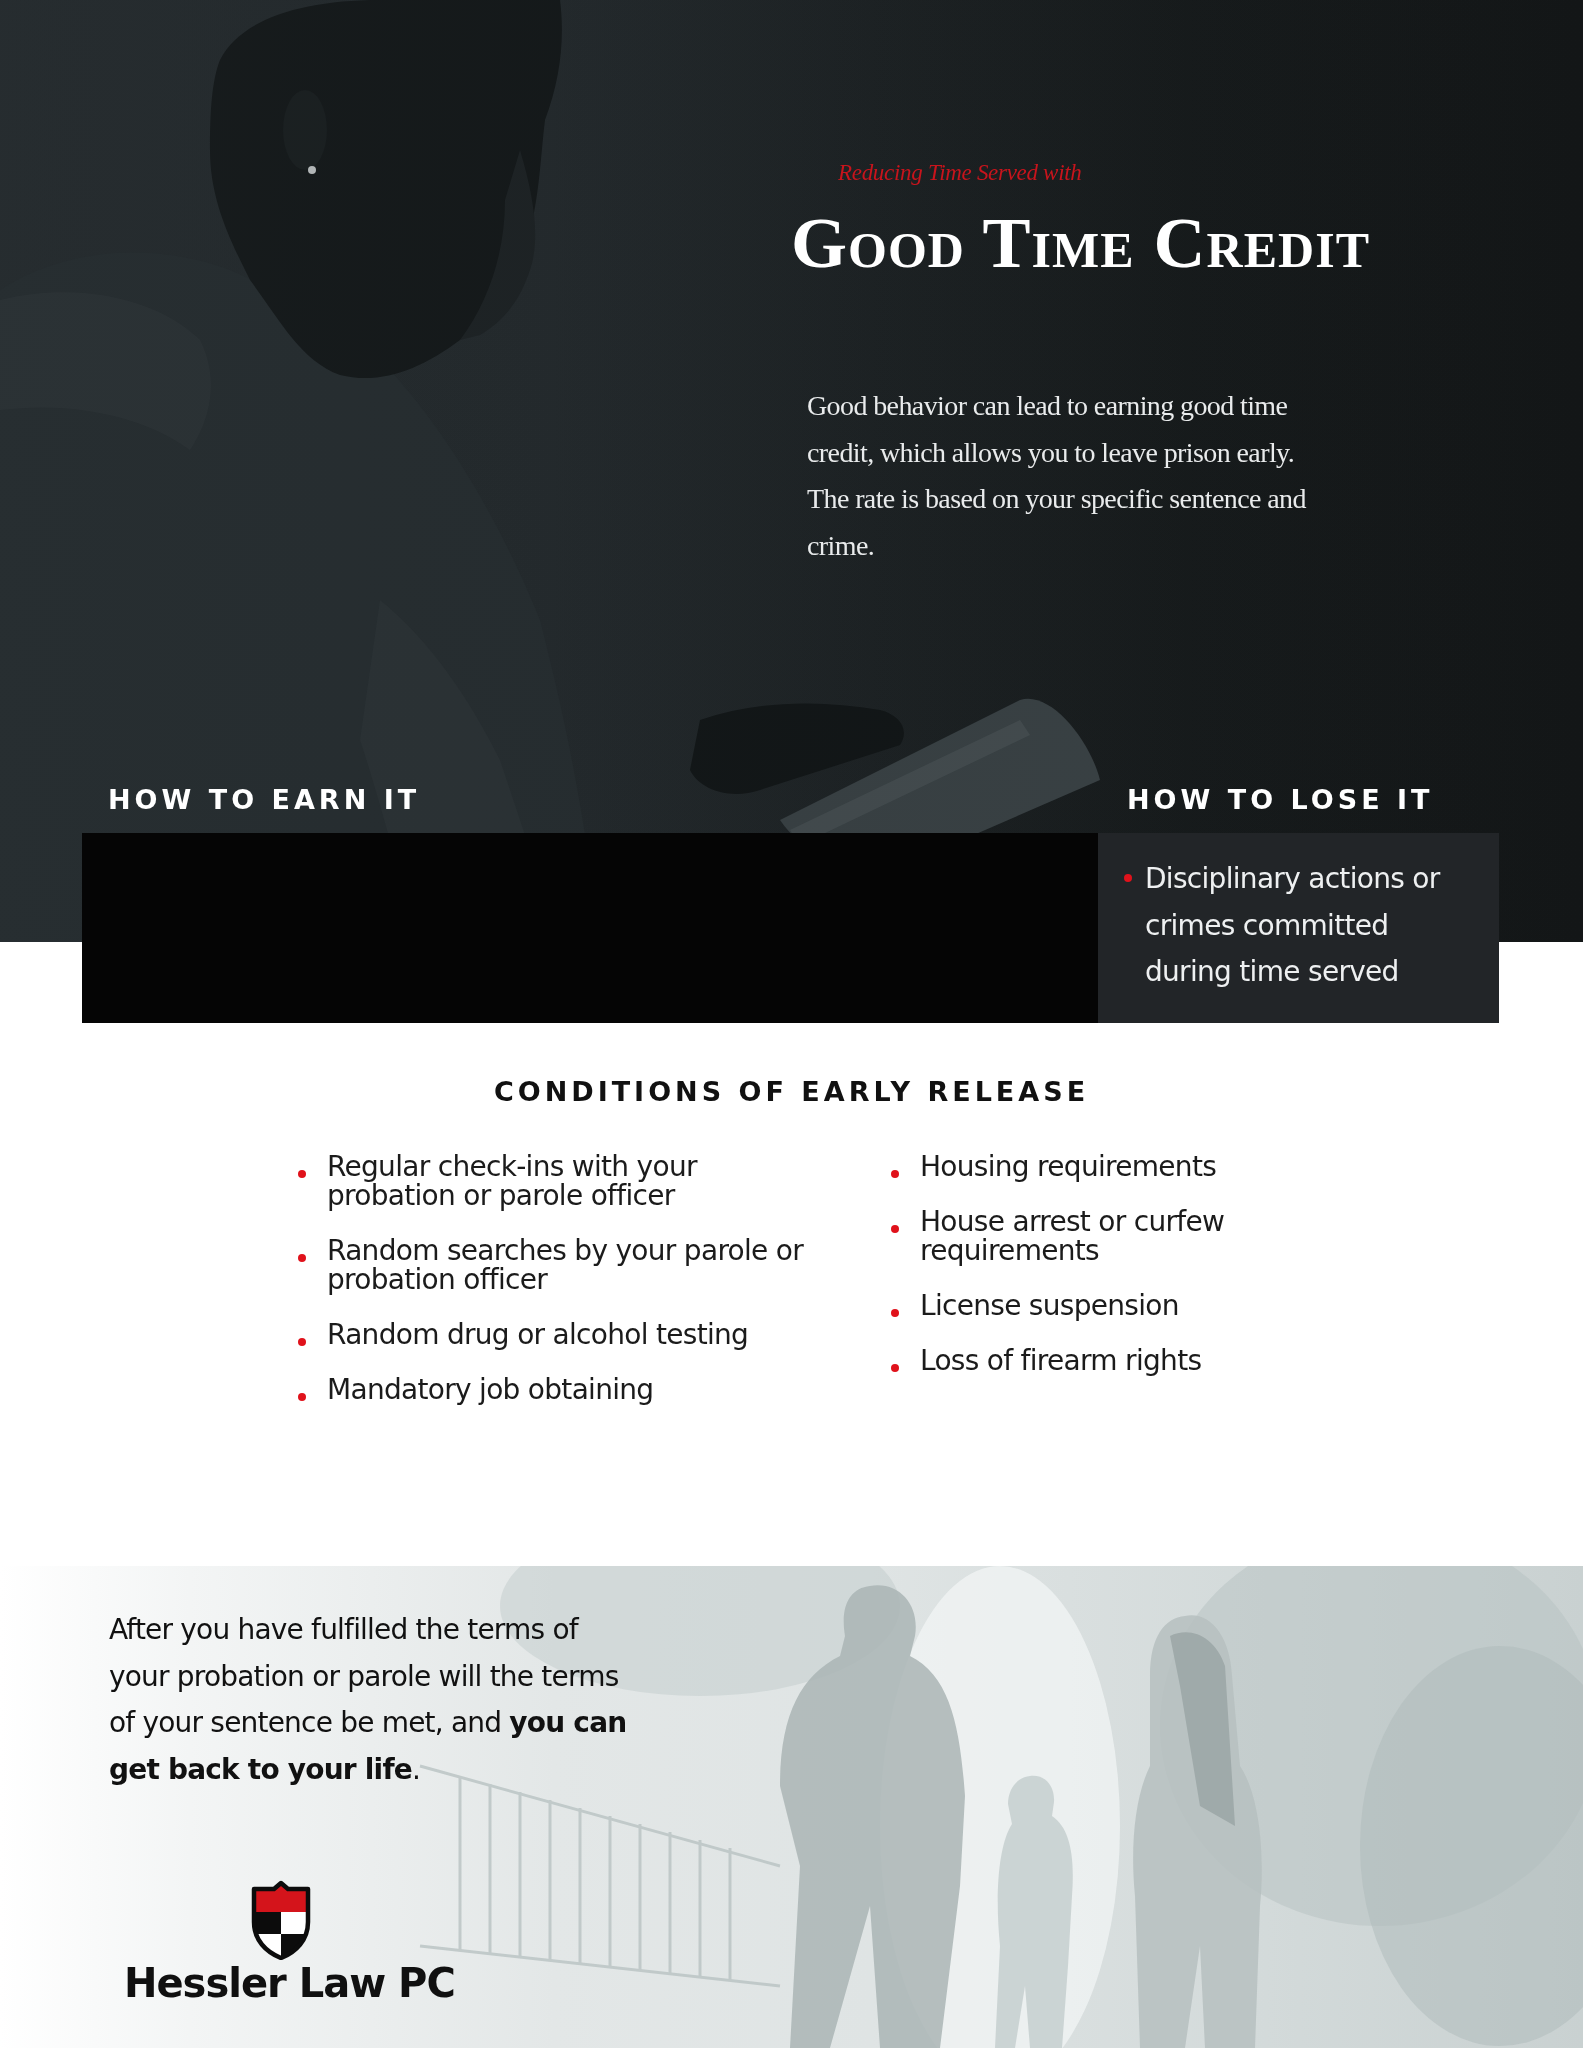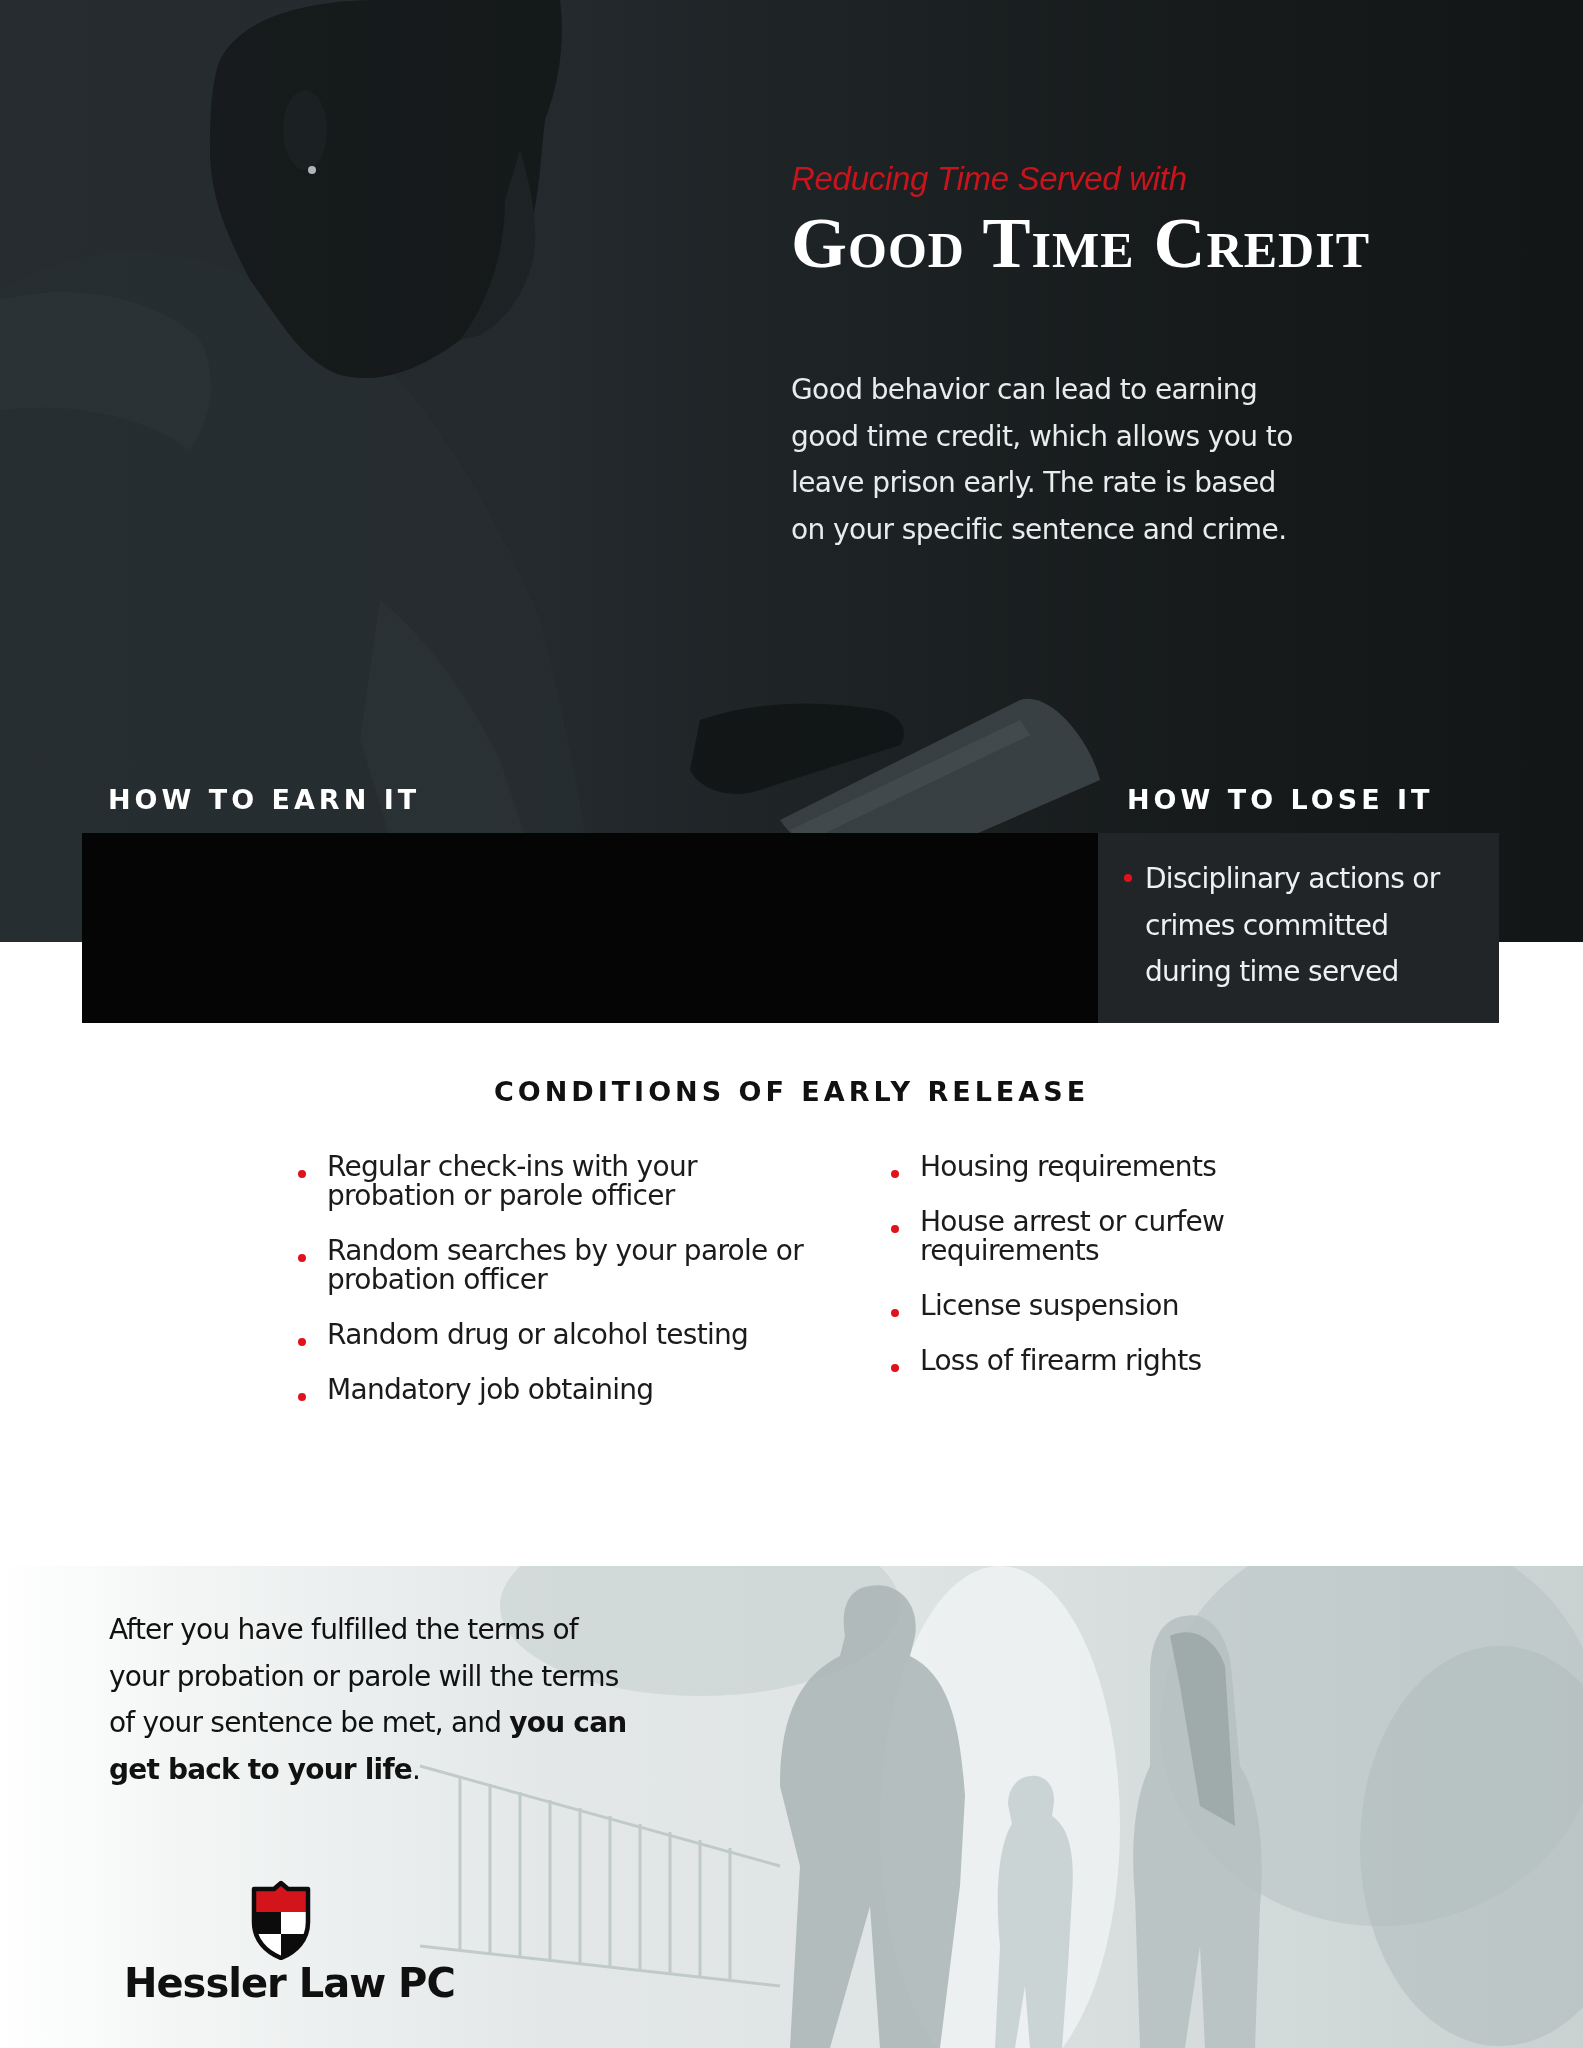--- a/index.html
+++ b/index.html
@@ -9,23 +9,23 @@
     font-family: "Liberation Sans", "DejaVu Sans", sans-serif;
   }
   
   .hero {
     position: absolute; left: 0; top: 0; width: 1583px; height: 942px;
     background: linear-gradient(90deg, #252b2e 0%, #23292c 35%, #1c2123 55%, #161a1b 75%, #131617 100%);
     overflow: hidden;
   }
   .hero-photo { position: absolute; left: 0; top: 0; width: 1583px; height: 942px; }
   .hero-subtitle {
-    position: absolute; left: 791px; top: 160px;
-    color: #c8141c; font-style: italic; font-size: 33px; letter-spacing: -0.3px;
-    font-family: Liberation Sans, sans-serif; font-weight: 300;
+    position: absolute; left: 838px; top: 160px;
+    color: #c8141c; font-style: italic; font-size: 23px; letter-spacing: -0.3px;
+    font-family: Liberation Serif, serif; font-weight: 300;
   }
   .hero-title {
     position: absolute; left: 791px; top: 205px;
     color: #ffffff; font-family: "Liberation Serif", "DejaVu Serif", serif;
     font-weight: bold; font-size: 72px; line-height: 76px; letter-spacing: 1px;
     font-variant: small-caps; white-space: nowrap;
   }
   .hero-intro {
     position: absolute; left: 791px; top: 367px; width: 520px;
     color: #e9ebec; font-size: 28px; line-height: 46.5px;
@@ -123,21 +123,21 @@
     <path d="M380 600 C430 640 470 700 500 760 C520 820 540 880 560 942 L420 942 C400 880 380 800 360 740 Z" fill="#2b3235"></path>
 
     <path d="M700 720 C760 700 820 700 880 710 C900 715 910 730 900 745 L760 790 C730 800 700 790 690 770 Z" fill="#101415"></path>
     <path d="M780 820 L1020 700 C1050 690 1090 740 1100 780 L870 880 C840 870 800 850 780 820 Z" fill="#3a4245"></path>
     <path d="M790 830 L1020 720 L1030 735 L800 845 Z" fill="#4a5356" opacity="0.7"></path>
     <rect x="0" y="0" width="1583" height="942" fill="url(#fadeR)" opacity="0.25"></rect>
   </svg>
 
   <div class="hero-subtitle">Reducing Time Served with</div>
   <h1 class="hero-title" style="margin:0;">Good Time Credit</h1>
-  <p class="hero-intro" style="margin:0;">Good behavior can lead to earning good time credit, which allows you to leave prison early. The rate is based on your specific sentence and crime.</p>
+  <p class="hero-intro" style="margin:16px;font-family:Liberation Serif, serif;">Good behavior can lead to earning good time credit, which allows you to leave prison early. The rate is based on your specific sentence and crime.</p>
 
   <div class="section-label earn-label">HOW TO EARN IT</div>
   <div class="section-label lose-label">HOW TO LOSE IT</div>
 </section>
 
 <div class="earn-box">
 </div>
 
 <div class="lose-box">
   <ul class="blist box-list lose-col">

